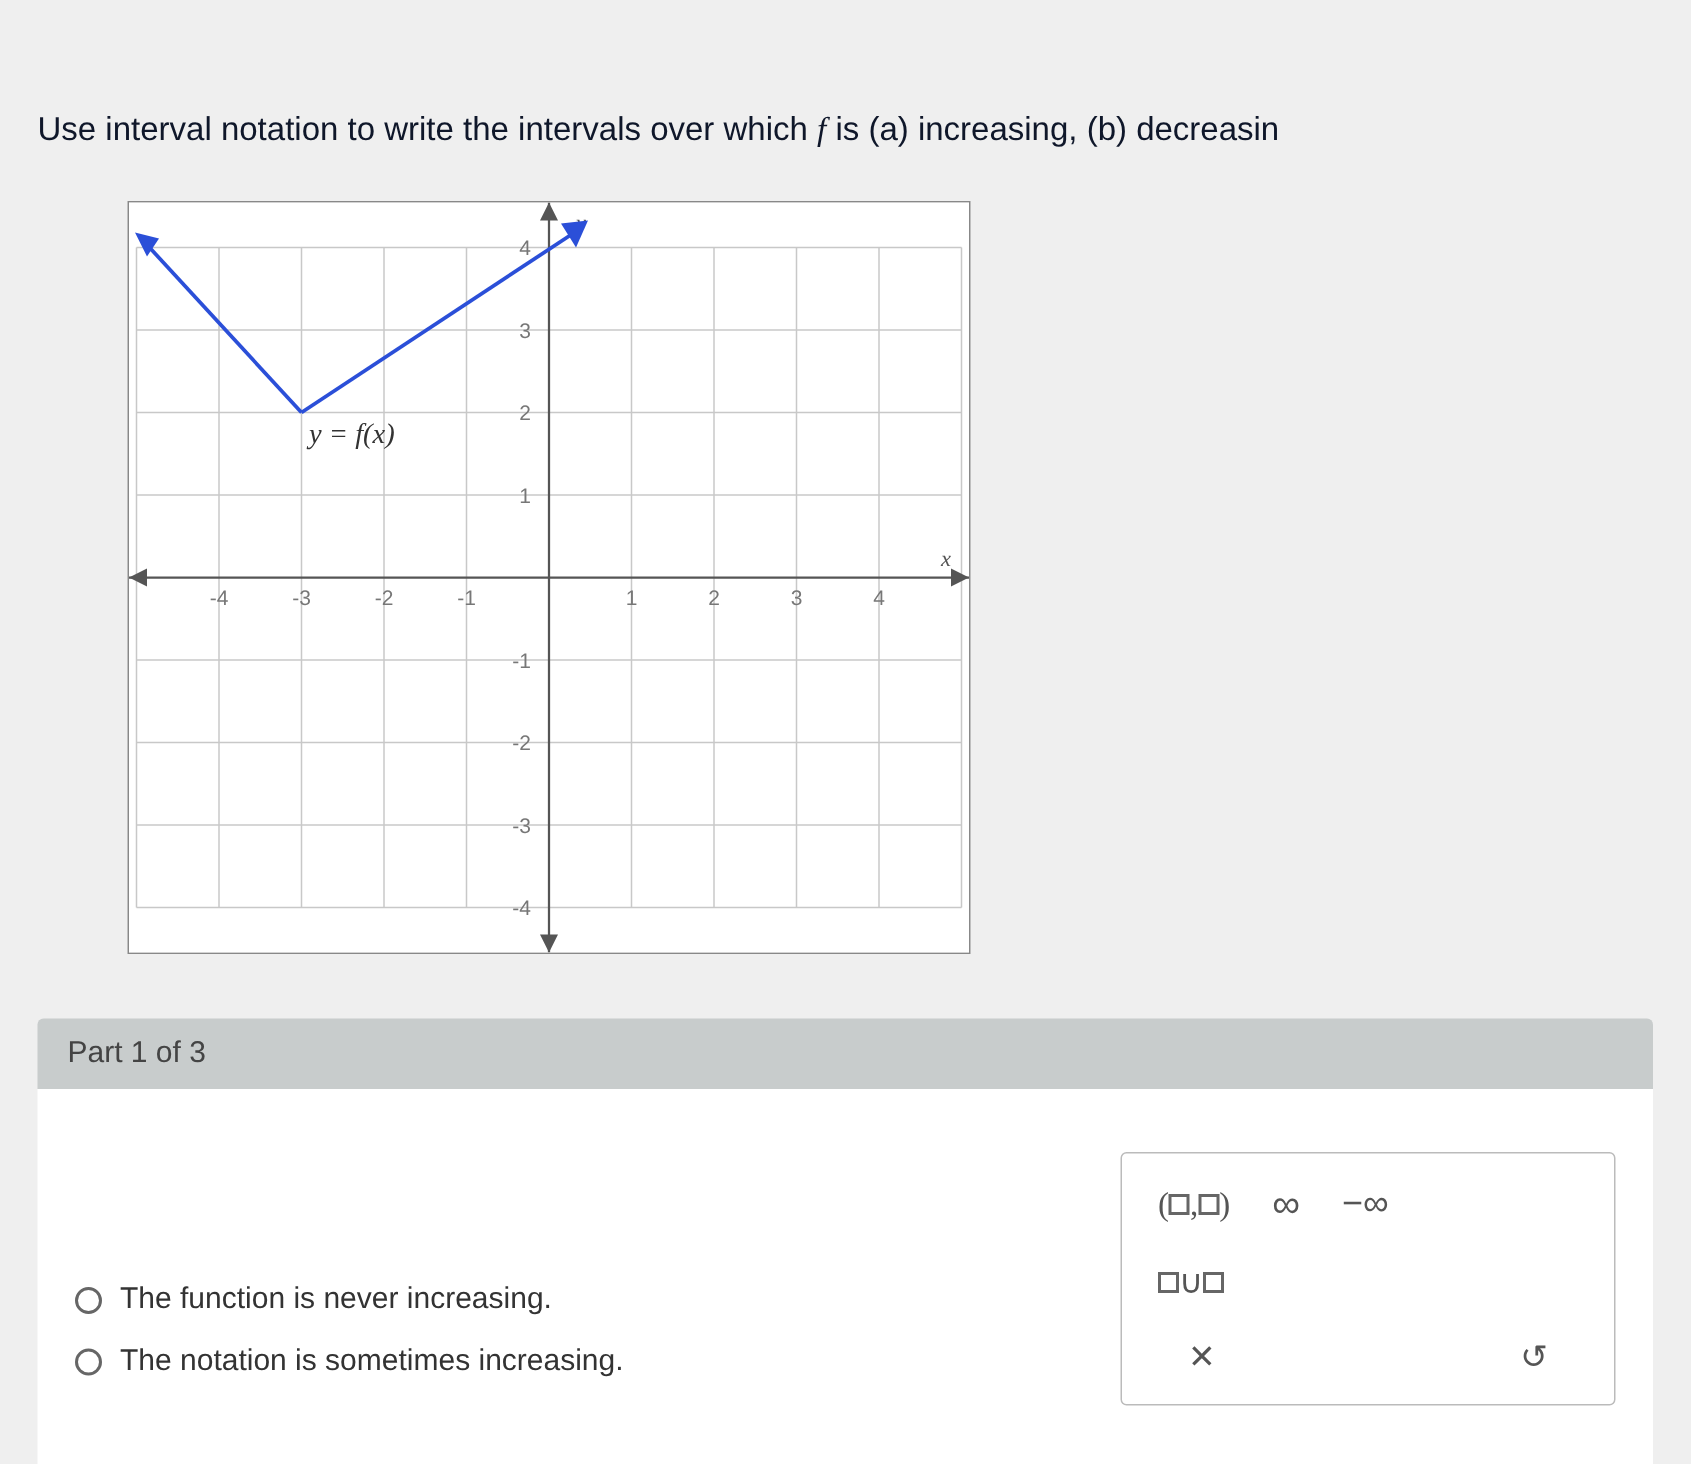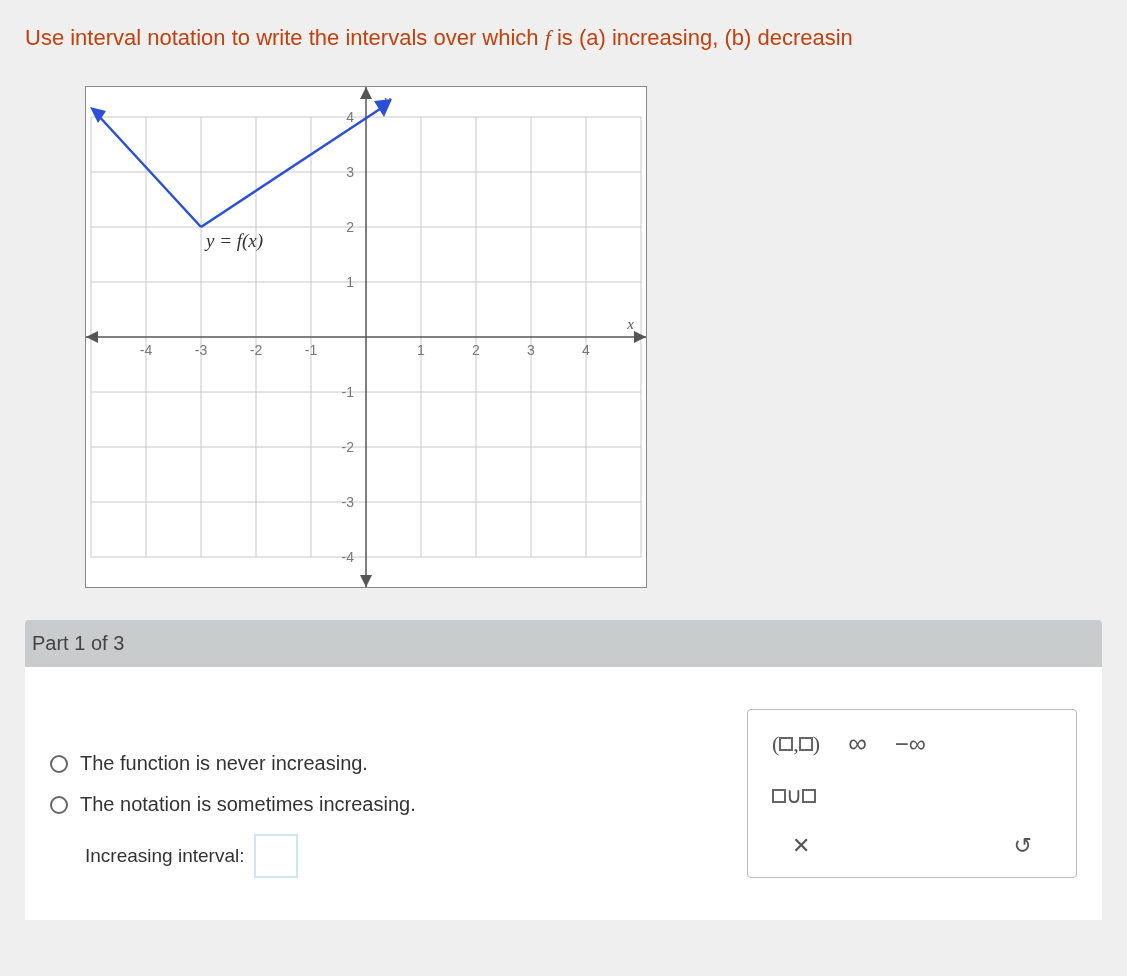--- a/index.html
+++ b/index.html
@@ -5,37 +5,38 @@
     * { box-sizing: border-box; margin: 0; padding: 0; }
     body {
       font-family: Arial, Helvetica, sans-serif;
       background: #efefef;
       color: #333;
       padding: 25px;
       width: 1127px;
     }
     .question-text {
       font-size: 22px;
-      color: #c2410c;
+      color: #0f172a;
       margin-bottom: 25px;
+      margin-top: 48px;
     }
     .italic { font-style: italic; font-family: 'Times New Roman', serif; }
     .graph-wrap {
       margin: 10px 0 25px 60px;
       background: #fff;
       border: 1px solid #888;
       display: inline-block;
     }
     .part-bar {
       background: #c8cccc;
-      padding: 12px 7px;
+      padding: 12px 20px;
       font-size: 20px;
       color: #444;
       border-radius: 4px 4px 0 0;
-      margin-top: 3px;
+      margin-top: 13px;
     }
     .answer-area {
       background: #fff;
       padding: 42px 25px;
       display: flex;
       gap: 25px;
       align-items: flex-end;
     }
     .options { flex: 1; }
     .option-row {
@@ -180,24 +181,20 @@
 <div class="answer-area">
   <div class="options">
     <div class="option-row">
       <span class="radio"></span>
       <span>The function is never increasing.</span>
     </div>
     <div class="option-row">
       <span class="radio"></span>
       <span>The notation is sometimes increasing.</span>
     </div>
-    <div class="sub-row">
-      <span>Increasing interval:</span>
-      <span class="blank-box"></span>
-    </div>
   </div>
 
   <div class="palette">
     <div class="palette-row">
       <span class="interval-notation palette-btn">(<span class="small-square"></span>,<span class="small-square"></span>)</span>
       <span class="palette-btn" style="font-size:26px;">∞</span>
       <span class="palette-btn" style="font-size:24px;">−∞</span>
     </div>
     <div class="palette-row">
       <span class="interval-notation palette-btn"><span class="small-square"></span>∪<span class="small-square"></span></span>

